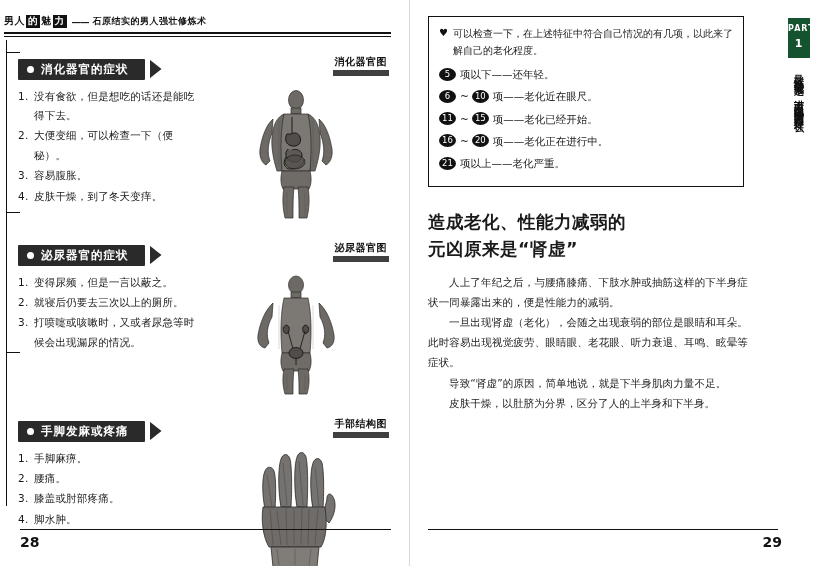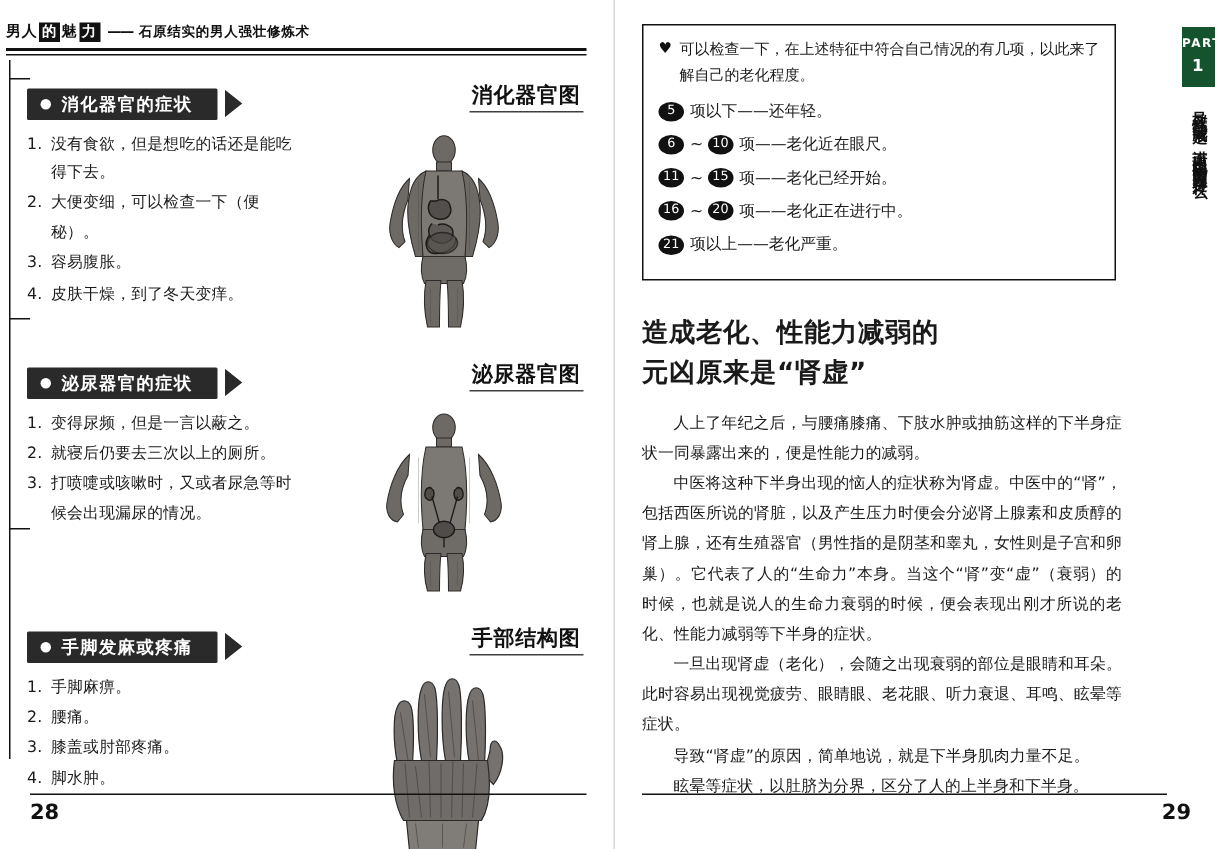--- a/index.html
+++ b/index.html
@@ -62,22 +62,22 @@
     width:7px;height:7px;border-radius:50%;
     background:#fff;display:inline-block;margin-right:7px;
   }
   .sec-bar-tail{
     width:12px;height:19px;background:#2a2a2a;
     clip-path:polygon(0 0,100% 50%,0 100%);
     margin-left:-1px;
   }
   .sec-caption{
     position:absolute;right:2px;top:-4px;
-    font-size:14px;font-weight:bold;color:#111;
-    border-bottom:1px solid #404040;
+    font-size:10px;font-weight:bold;color:#111;
+    border-bottom:6px solid #404040;
     padding:0 2px 1px 2px;
     letter-spacing:.5px;
     text-align:center;
   }
   .sec-body{display:flex;margin-top:7px;}
   .list{
     list-style:none;margin:0;padding:0;
     font-size:10.5px;line-height:1.85;
     width:185px;
   }
@@ -396,31 +396,30 @@
       </ul>
     </div>
 
     <div class="headline">
       <div>造成老化、性能力减弱的</div>
       <div>元凶原来是“肾虚”</div>
     </div>
 
     <div class="body-text">
       <p>人上了年纪之后，与腰痛膝痛、下肢水肿或抽筋这样的下半身症状一同暴露出来的，便是性能力的减弱。</p>
-      <p>中医将这种下半身出现的恼人的症状称为肾虚。中医中的“肾”，包括西医所说的肾脏，以及产生压力时便会分泌肾上腺素和皮质醇的肾上腺，还有生殖器官（男性指的是阴茎和睾丸，女性则是子宫和卵巢）。它代表了人的“生命力”本身。当这个“肾”变“虚”（衰弱）的时候，也就是说人的生命力衰弱的时候，便会表现出刚才所说的老化、性能力减弱等下半身的症状。</p>
       <p>一旦出现肾虚（老化），会随之出现衰弱的部位是眼睛和耳朵。此时容易出现视觉疲劳、眼睛眼、老花眼、听力衰退、耳鸣、眩晕等症状。</p>
       <p>导致“肾虚”的原因，简单地说，就是下半身肌肉力量不足。</p>
-      <p>眩晕等症状，以肚脐为分界，区分了人的上半身和下半身。</p>
+      <p>皮肤干燥，以肚脐为分界，区分了人的上半身和下半身。</p>
     </div>
 
     <div class="side-tab">
       <div class="side-tab-head">
         <span>PART</span>
         <span class="pnum">1</span>
       </div>
       <div class="side-tab-text">导致性功能减退、进而出现阳痿的原因是什么</div>
     </div>
 
     <div class="folio-rule" style="left:18px;right:40px;"></div>
-    <div class="folio right" style="right:24px;">29</div>
+    <div class="folio right" style="right:36px;">29</div>
   </div>
 
 </div>
 
 </body></html>

